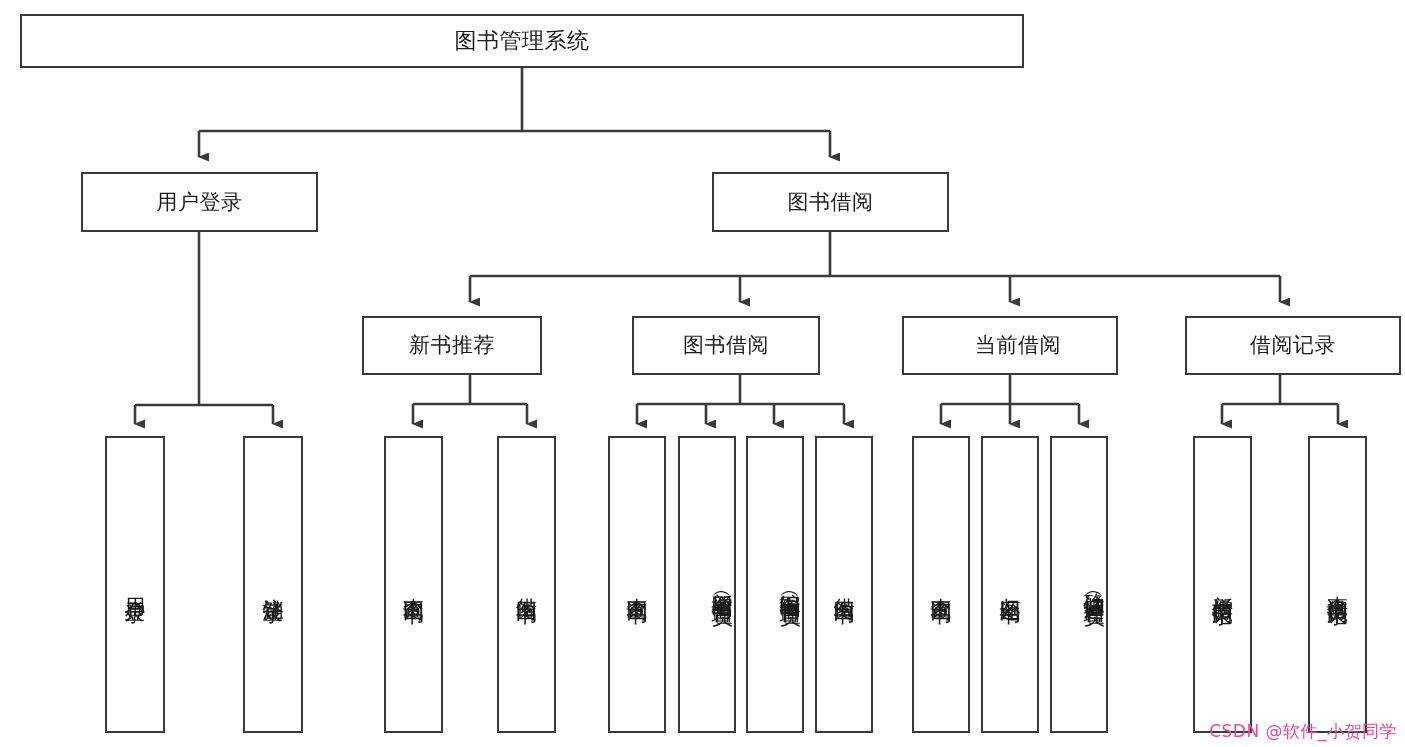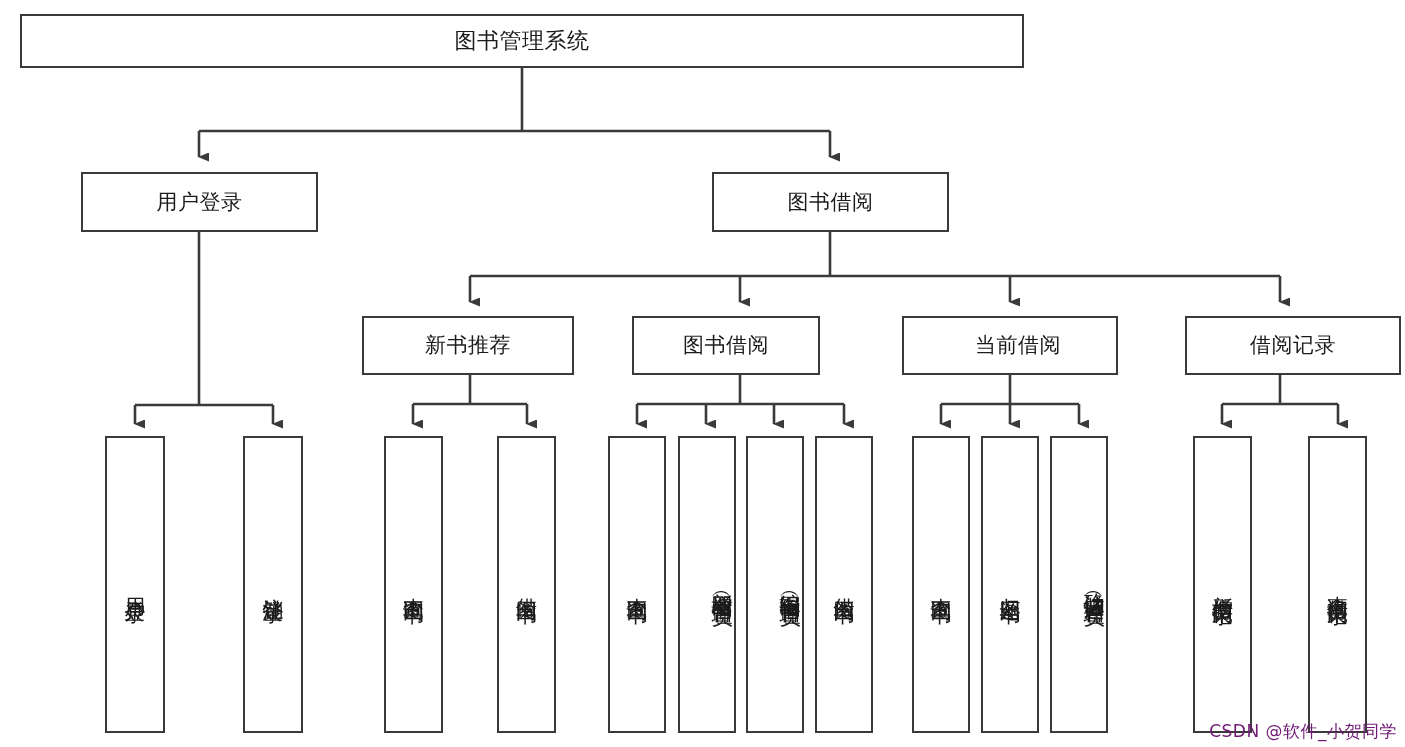--- a/index.html
+++ b/index.html
@@ -49,21 +49,21 @@
     letter-spacing:2px;
   }
   .node.v.toparrange{
     align-items:flex-start;
   }
   .watermark{
     position:absolute;
     right:8px;
     bottom:4px;
     font-size:17px;
-    color:#701a75;
+    color:#ec4899;
     letter-spacing:0.5px;
     white-space:nowrap;
     user-select:none;
   }
 </style>
 </head>
 <body>
 
 <div id="stage">
 
@@ -116,21 +116,21 @@
       <path d="M1222,404 L1222,424" marker-end="url(#arw)"></path>
       <path d="M1338,404 L1338,424" marker-end="url(#arw)"></path>
     </g>
   </svg>
 
   <div class="node h root" style="left:20px;top:14px;width:1004px;height:54px;">图书管理系统</div>
 
   <div class="node h" style="left:81px;top:172px;width:237px;height:60px;">用户登录</div>
   <div class="node h" style="left:712px;top:172px;width:237px;height:60px;">图书借阅</div>
 
-  <div class="node h" style="left:362px;top:316px;width:212px;height:59px;">新书推荐</div>
+  <div class="node h" style="left:362px;top:316px;width:180px;height:59px;">新书推荐</div>
   <div class="node h" style="left:632px;top:316px;width:188px;height:59px;">图书借阅</div>
   <div class="node h" style="left:902px;top:316px;width:216px;height:59px;padding-left:16px;">当前借阅</div>
   <div class="node h" style="left:1172px;top:316px;width:216px;height:59px;margin-left:13px;">借阅记录</div>
 
   <div class="node v" style="left:105px;top:436px;width:60px;height:297px;">用户登录</div>
   <div class="node v" style="left:243px;top:436px;width:60px;height:297px;">注销登录</div>
 
   <div class="node v" style="left:384px;top:436px;width:59px;height:297px;">查询图书</div>
   <div class="node v" style="left:497px;top:436px;width:59px;height:297px;">借阅图书</div>
 

